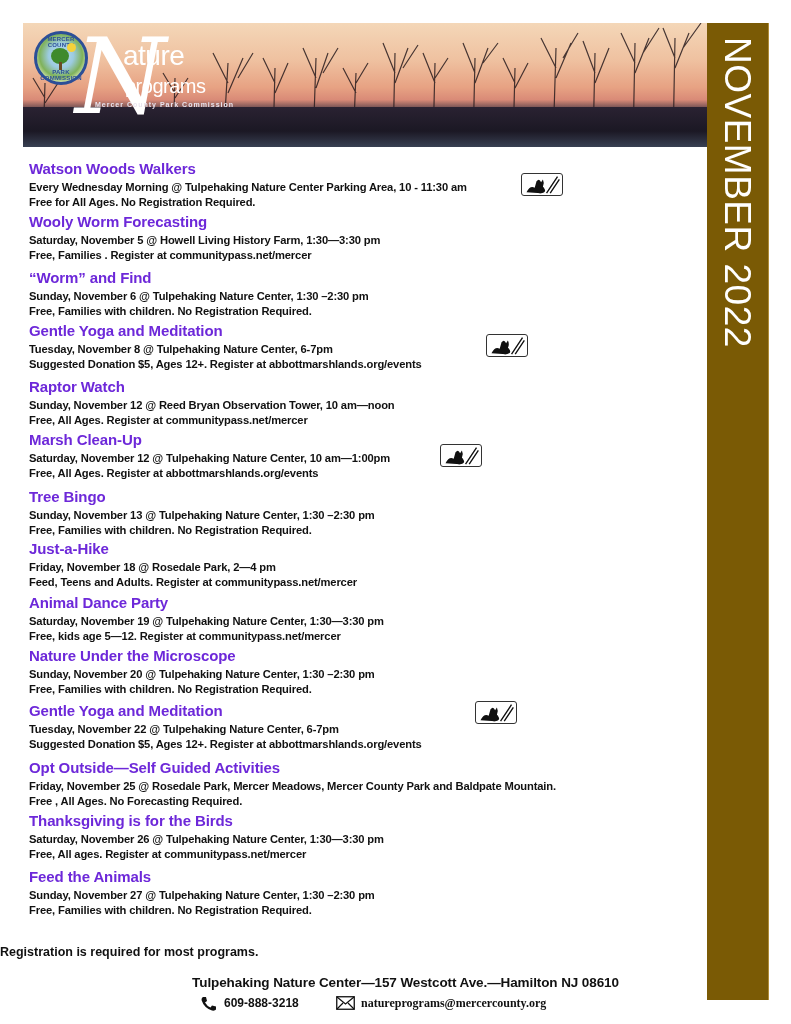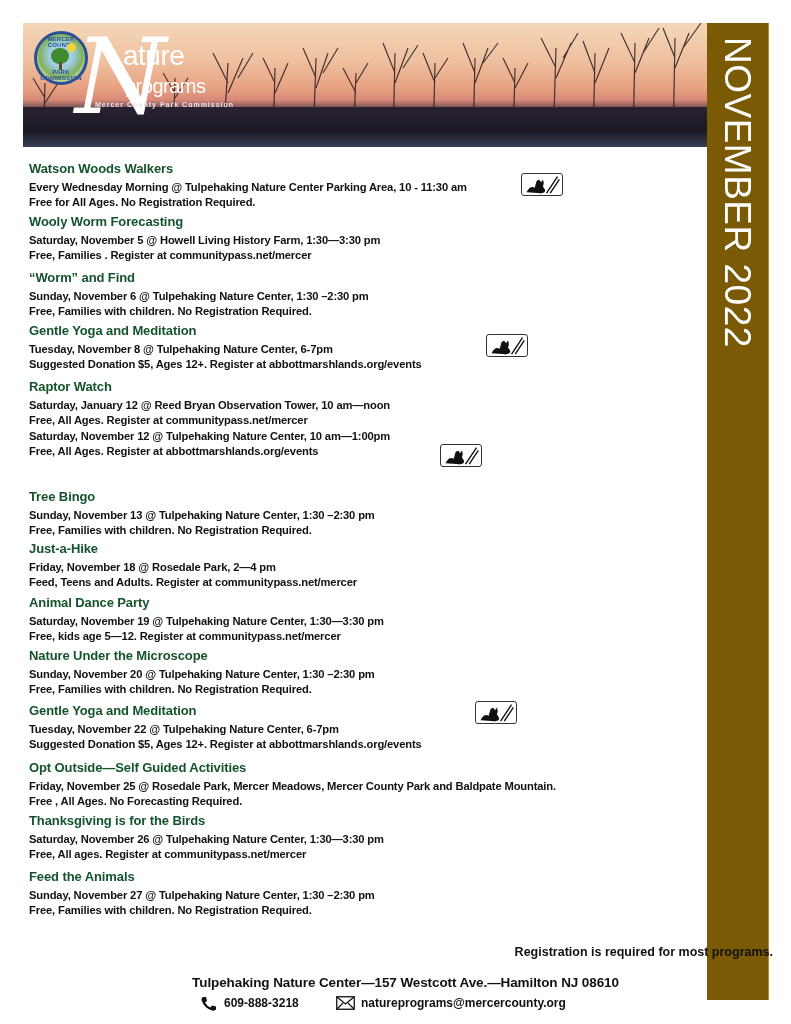--- a/index.html
+++ b/index.html
@@ -25,31 +25,31 @@
   .word-programs { position: absolute; left: 102px; top: 48px; font-size: 20px; line-height: 30px; color: #fff; letter-spacing: -0.5px; }
   .banner-sub { position: absolute; left: 72px; top: 78px; font-size: 7px; font-weight: bold; color: #e9e4ef; letter-spacing: 1px; }
 
   
   .sidebar { position: absolute; left: 707px; top: 23px; width: 61px; height: 977px; background: #7a5a05; border-right: 1px solid #b08d3a; }
   .sidebar-text { position: absolute; left: 8px; top: 14px; writing-mode: vertical-rl; font-size: 37px; line-height: 44px; color: #fff; letter-spacing: 0.5px; white-space: nowrap; }
 
   
   .events { position: absolute; left: 29px; top: 0; width: 660px; }
   .event { position: absolute; left: 0; width: 660px; }
-  .event h2 { margin: 0; font-size: 13px; line-height: 22px; font-weight: bold; color: #14532d; letter-spacing: -0.1px; }
+  .event h2 { margin: 0; font-size: 15px; line-height: 22px; font-weight: bold; color: #6d28d9; letter-spacing: -0.1px; }
   .event .line { font-size: 11.2px; line-height: 15px; font-weight: bold; color: #111; white-space: nowrap; letter-spacing: -0.15px; }
 
   .marsh-icon { position: absolute; width: 42px; height: 23px; border: 1px solid #333; border-radius: 3px; background: #fff; box-sizing: border-box; overflow: hidden; }
   .marsh-icon svg { width: 100%; height: 100%; display: block; }
 
   
-  .footer-note { position: absolute; left: 0; width: 763px; top: 945px; text-align: right; font-size: 12.5px; font-weight: bold; padding-left: 10px; }
+  .footer-note { position: absolute; left: 0; width: 763px; top: 945px; text-align: left; font-size: 12.5px; font-weight: bold; }
   .footer-address { position: absolute; left: 10px; width: 791px; top: 975px; text-align: center; font-size: 13.5px; font-weight: bold; letter-spacing: -0.1px; }
   .footer-contact { position: absolute; top: 996px; left: 200px; font-size: 12px; font-weight: bold; display: flex; align-items: flex-start; }
-  .footer-contact.email { left: 336px; font-weight: normal; }
+  .footer-contact.email { left: 336px; font-weight: normal; font-family: Liberation Serif, serif; }
   .footer-contact.email span.t { font-weight: bold; }
   .footer-contact svg { margin-right: 6px; }
 </style>
 </head>
 <body>
 
 <div class="banner">
   <svg class="trees" viewBox="0 0 684 124" preserveAspectRatio="none">
     <g stroke="#2a1d1f" stroke-width="1.2" fill="none" opacity="0.85">
       <path d="M200 124 L205 40 M205 60 L190 30 M205 70 L220 35 M215 55 L230 30"></path>
@@ -103,24 +103,25 @@
     <div class="line">Sunday, November 6 @ Tulpehaking Nature Center, 1:30  –2:30 pm</div>
     <div class="line">Free, Families with children.  No Registration Required.</div>
   </div>
   <div class="event" style="top:320px">
     <h2>Gentle Yoga and Meditation</h2>
     <div class="line">Tuesday, November 8 @ Tulpehaking Nature Center, 6-7pm</div>
     <div class="line">Suggested Donation $5, Ages 12+.  Register at abbottmarshlands.org/events</div>
   </div>
   <div class="event" style="top:376px">
     <h2>Raptor Watch</h2>
-    <div class="line">Saturday, January 12 @ Reed Bryan Observation Tower, 10 am—noon</div>
+    <div class="line">Sunday, November 12 @ Reed Bryan Observation Tower, 10 am—noon</div>
     <div class="line">Free, All Ages.  Register at communitypass.net/mercer</div>
   </div>
   <div class="event" style="top:429px">
+    <h2>Marsh Clean-Up</h2>
     <div class="line">Saturday, November 12 @ Tulpehaking Nature Center, 10 am—1:00pm</div>
     <div class="line">Free, All Ages. Register at abbottmarshlands.org/events</div>
   </div>
   <div class="event" style="top:486px">
     <h2>Tree Bingo</h2>
     <div class="line">Sunday, November 13 @ Tulpehaking Nature Center, 1:30  –2:30 pm</div>
     <div class="line">Free, Families with children.  No Registration Required.</div>
   </div>
   <div class="event" style="top:538px">
     <h2>Just-a-Hike</h2>

